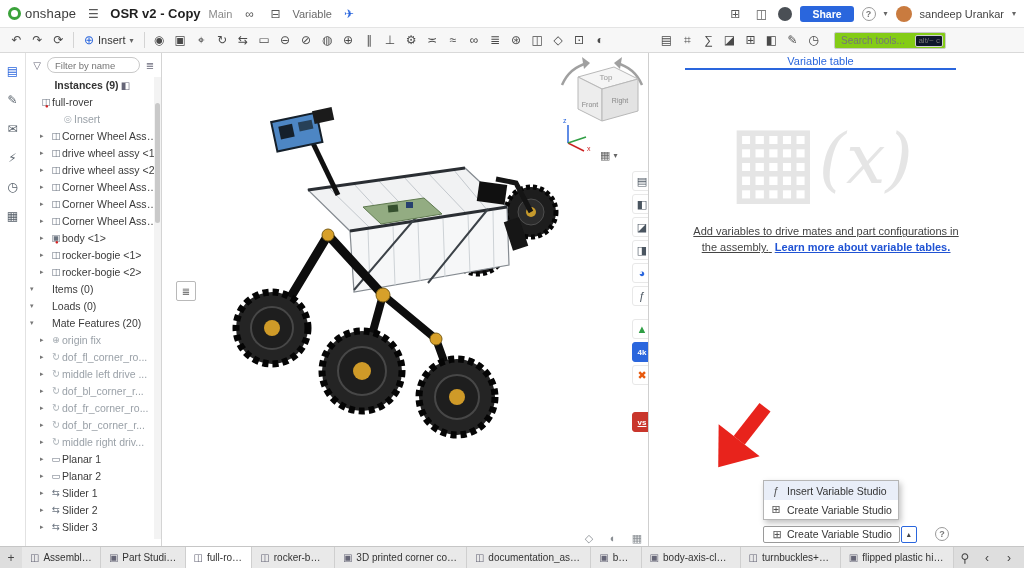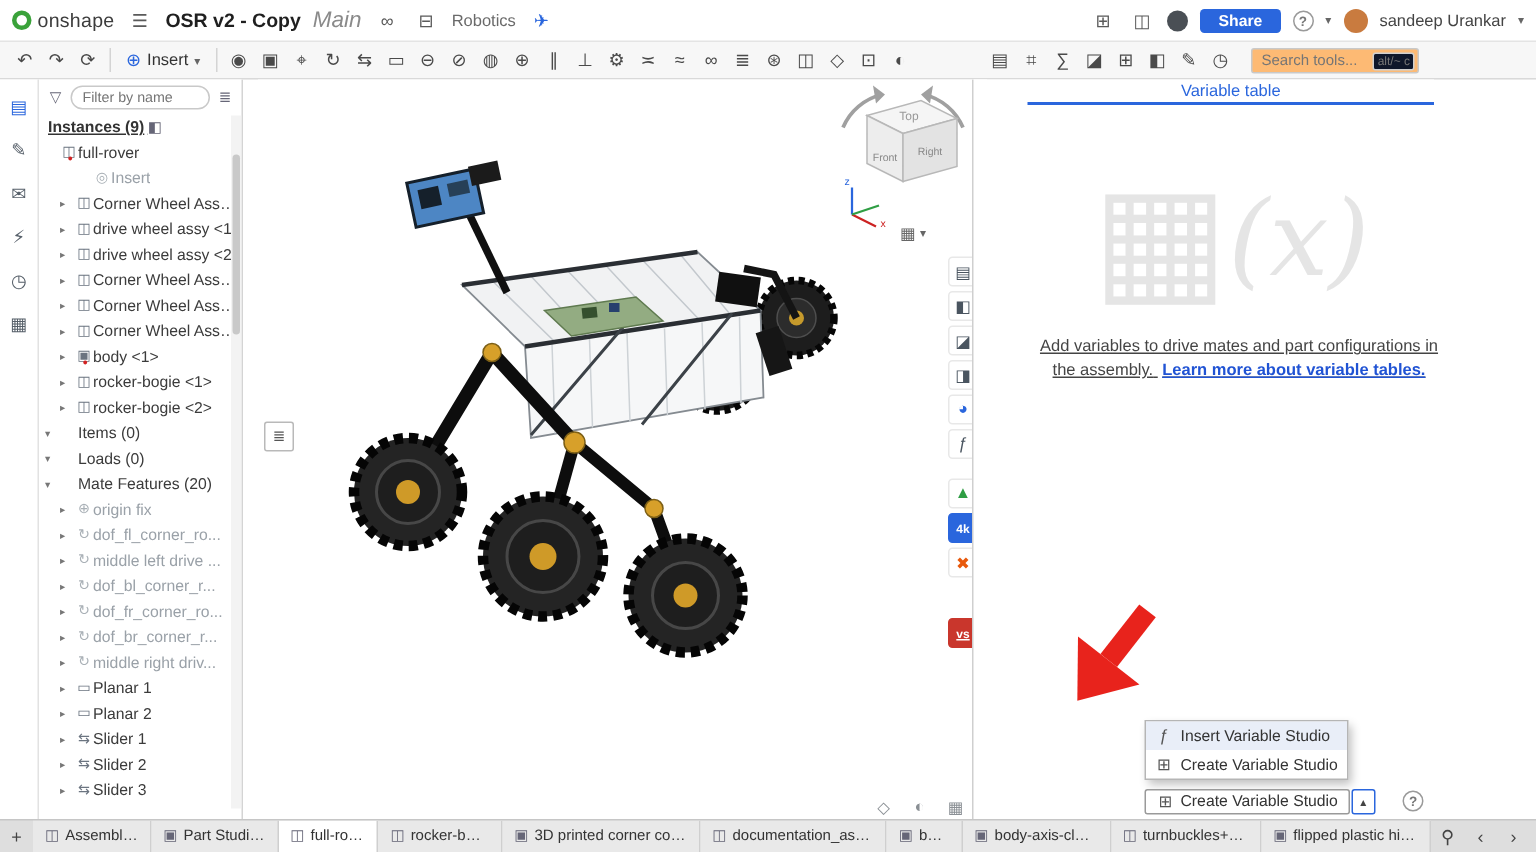--- a/index.html
+++ b/index.html
@@ -10,21 +10,21 @@
   
   .app-header { position:absolute; top:0; left:0; width:1024px; height:28px; background:#fff;
     border-bottom:1px solid #e4e4e4; display:flex; align-items:center; justify-content:space-between; padding:0 8px; }
   .hdr-left, .hdr-right { display:flex; align-items:center; gap:8px; }
   .logo { display:inline-flex; align-items:center; }
   .logo-ring { width:13px; height:13px; border:3.5px solid #3aa23a; border-radius:50%; display:inline-block; }
   .logo-text { font-size:13px; color:#3c3c3c; margin-left:4px; letter-spacing:.2px; }
   .icon-btn { display:inline-flex; align-items:center; justify-content:center; width:18px; height:18px;
     font-size:12px; color:#5a5a5a; cursor:pointer; }
   .doc-title { font-weight:bold; font-size:13px; color:#1f1f1f; }
-  .branch { color:#8a8a8a; font-size:15px;font-style:italic; }
+  .branch { color:#8a8a8a; font-size:11px; }
   .project { color:#6a6a6a; font-size:11px; }
   .send { color:#2a66dd; }
   .share-btn { background:#2a66dd; color:#fff; border:none; border-radius:3px; height:16px; padding:0 12px;
     font-size:10.5px; font-weight:bold; cursor:pointer; }
   .org-dot { width:14px; height:14px; border-radius:50%; background:#4a4f55; display:inline-block; }
   .help-circle { width:14px; height:14px; border-radius:50%; border:1.5px solid #9a9a9a; color:#777;
     font-size:9px; font-weight:bold; display:inline-flex; align-items:center; justify-content:center; }
   .avatar { width:16px; height:16px; border-radius:50%; background:#c97b3f; display:inline-block; }
   .user-name { font-size:11px; color:#444; }
   .caret { font-size:8px; color:#666; }
@@ -34,39 +34,39 @@
     border-bottom:1px solid #d9d9d9; display:flex; align-items:center; padding:0 6px; }
   .tbi { width:21px; height:21px; display:inline-flex; align-items:center; justify-content:center;
     font-size:12px; color:#4a4a4a; border-radius:2px; cursor:pointer; flex:none; }
   .vdiv { width:1px; height:16px; background:#d4d4d4; margin:0 4px; flex:none; }
   .insert-btn { display:flex; align-items:center; gap:4px; height:20px; border:none; background:transparent;
     font-size:11px; color:#333; padding:0 6px; cursor:pointer; }
   .ins-glyph { color:#2a66dd; font-size:12px; }
   .tb-right { margin-left:auto; display:flex; align-items:center; margin-right:72px; }
   .search-tools { position:relative; margin-left:10px; }
   .search-tools input { width:112px; height:17px; border:1px solid #c9c9c9; border-radius:2px; font-size:10px;
-    padding:0 36px 0 6px; color:#555; background:#fdba74; outline:none; }
+    padding:0 36px 0 6px; color:#555; background:#84cc16; outline:none; }
   .kbd { position:absolute; right:3px; top:3px; font-size:8px; color:#777; border:1px solid #d0d0d0;
     border-radius:2px; padding:0 2px; background:#0f172a; line-height:10px; }
 
   
   .leftdock { position:absolute; top:53px; left:0; width:26px; height:493px; background:#fff;
     border-right:1px solid #e2e2e2; display:flex; flex-direction:column; align-items:center; padding-top:8px; gap:9px; }
   .dock-icon { width:20px; height:20px; display:flex; align-items:center; justify-content:center;
     font-size:12px; color:#57606a; cursor:pointer; }
 
   
   .tree-panel { position:absolute; top:53px; left:26px; width:136px; height:493px; background:#fff;
     border-right:1px solid #d4d4d4; overflow:hidden; }
   .filter-row { display:flex; align-items:center; gap:3px; padding:4px 4px 3px 4px; }
   .f-icon { width:14px; font-size:10px; color:#667; display:inline-flex; justify-content:center; cursor:pointer; flex:none; }
   .filter-input { flex:1; min-width:0; height:16px; border:1px solid #c9c9c9; border-radius:9px; font-size:9.5px;
     padding:0 7px; color:#444; outline:none; }
-  .instances-hdr { display:flex; justify-content:flex-start; align-items:center; padding:3px 6px 2px 6px;
-    font-weight:bold; font-size:10.5px; color:#333;text-decoration:underline; }
+  .instances-hdr { display:flex; justify-content:center; align-items:center; padding:3px 6px 2px 6px;
+    font-weight:bold; font-size:10.5px; color:#333; }
   .trow { height:17px; display:flex; align-items:center; cursor:pointer; }
   .trow.d0 { padding-left:4px; } .trow.d1 { padding-left:14px; } .trow.d2 { padding-left:26px; }
   .arrow { width:10px; font-size:7px; color:#777; flex:none; }
   .ticon { width:12px; font-size:9.5px; color:#6b7480; flex:none; text-align:center; }
   .tflag { flex:none; width:4px; margin-left:-7px; margin-top:8px; color:#d22222; font-size:6px; line-height:0; }
   .tlabel { margin-left:3px; white-space:nowrap; overflow:hidden; text-overflow:ellipsis; font-size:10.5px; color:#3b3b3b; }
   .muted .tlabel { color:#9aa1a8; } .muted .ticon { color:#a9b0b6; }
   .scrollbar { position:absolute; right:0; top:24px; width:7px; height:462px; background:#f3f3f3; }
   .scrollbar .thumb { position:absolute; top:26px; left:1px; width:5px; height:120px; background:#c9c9c9; border-radius:3px; }
 
@@ -132,21 +132,21 @@
     <div class="hdr-left">
       <span class="logo">
         <span class="logo-ring"></span>
         <span class="logo-text">onshape</span>
       </span>
       <span class="icon-btn">☰</span>
       <span class="doc-title">OSR v2 - Copy</span>
       <span class="branch">Main</span>
       <span class="icon-btn">∞</span>
       <span class="icon-btn">⊟</span>
-      <span class="project">Robotics</span>
+      <span class="project">Variable</span>
       <span class="icon-btn send">✈</span>
     </div>
     <div class="hdr-right">
       <span class="icon-btn">⊞</span>
       <span class="icon-btn">◫</span>
       <span class="org-dot"></span>
       <button class="share-btn">Share</button>
       <span class="help-circle">?</span>
       <span class="caret">▾</span>
       <span class="avatar"></span>

